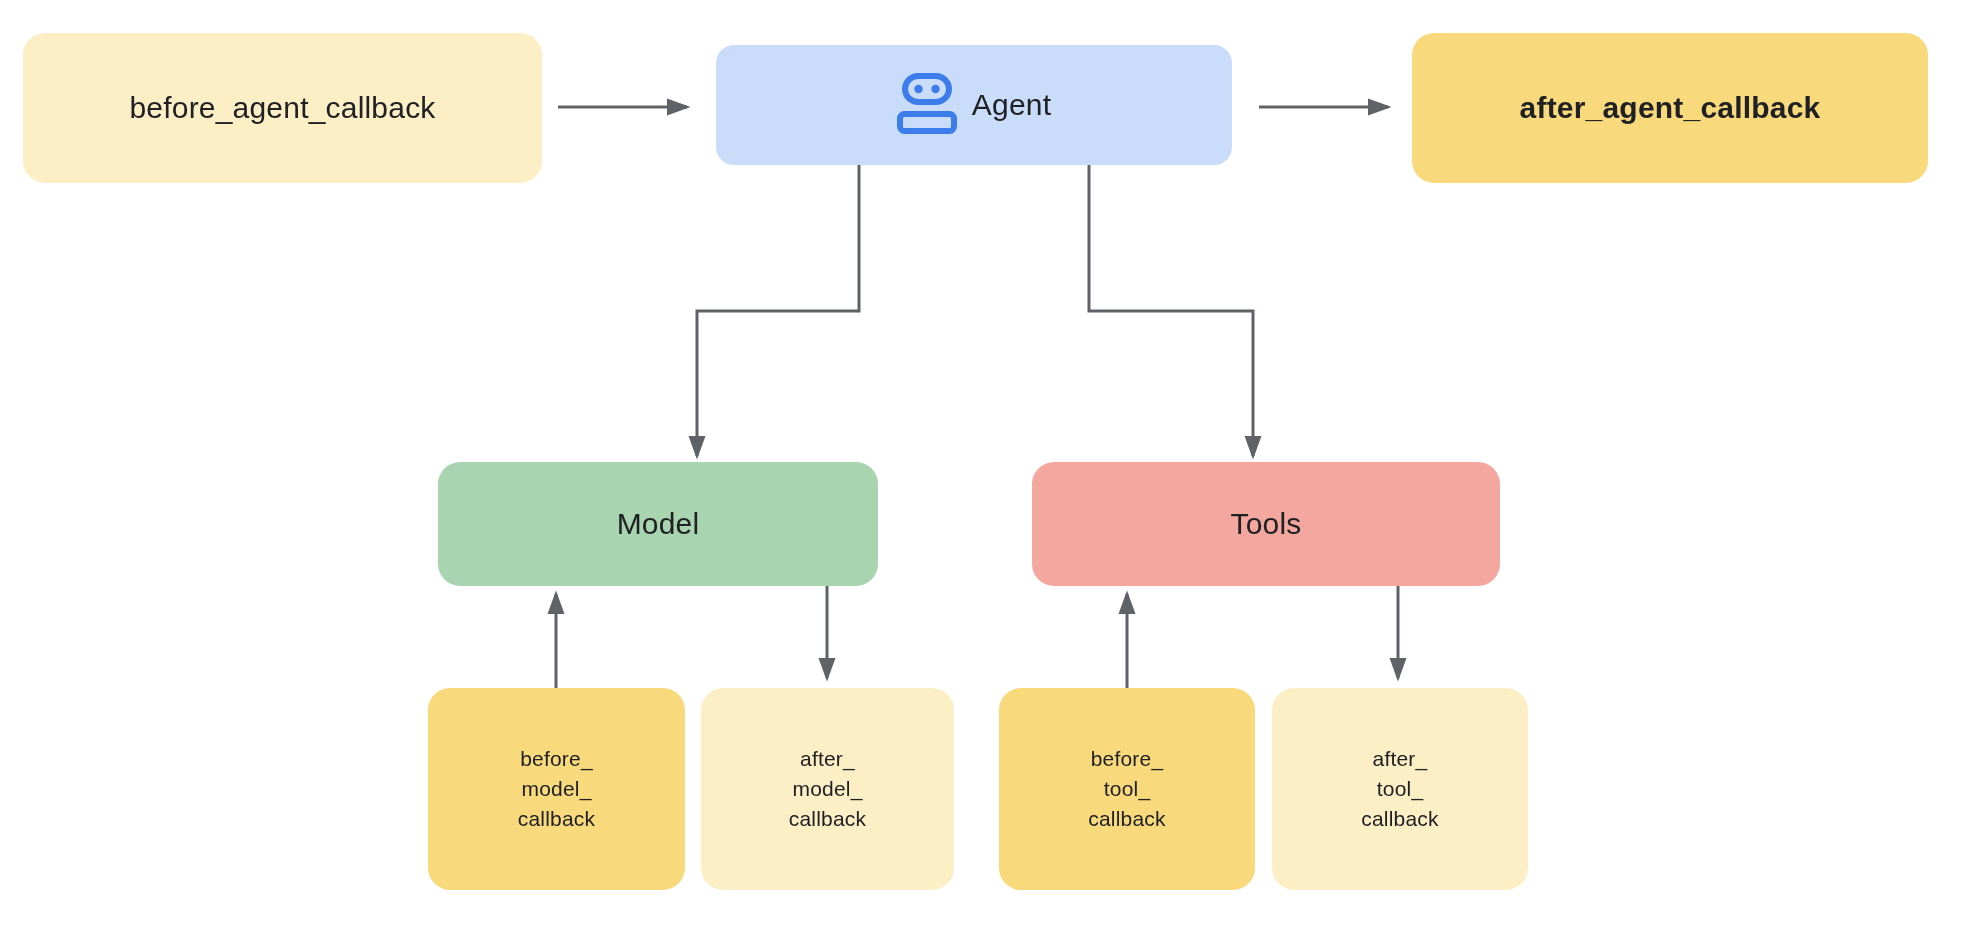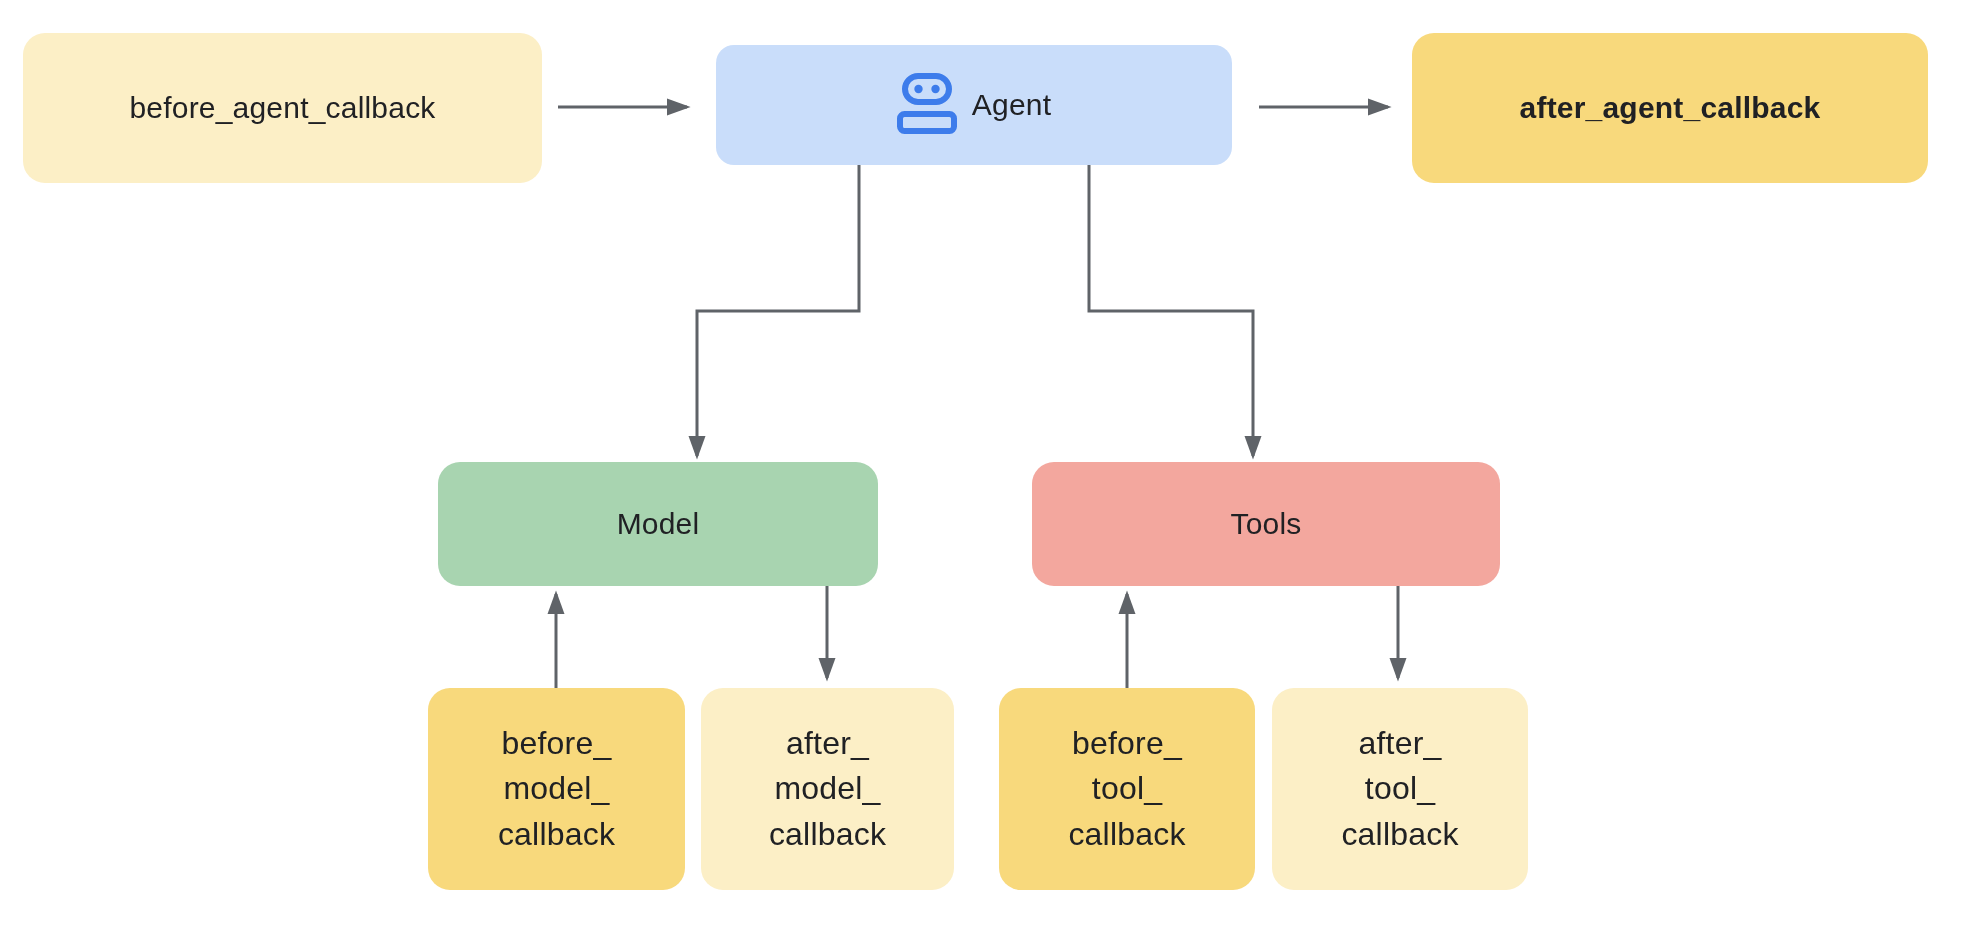--- a/index.html
+++ b/index.html
@@ -45,21 +45,21 @@
     border-radius: 22px;
     color: var(--text);
     font-size: 30px;
     letter-spacing: 0.2px;
     text-align: center;
     box-sizing: border-box;
   }
   .node .multiline {
     white-space: pre-line;
     line-height: 1.42;
-    font-size: 32px;
+    font-size: 21px;
   }
   .node-before-agent { left: 23px;  top: 33px;  width: 519px; height: 150px; background: var(--light-yellow); }
   .node-agent        { left: 716px; top: 45px;  width: 516px; height: 120px; background: var(--agent-blue); border-radius: 18px; gap: 15px; }
   .node-after-agent  { left: 1412px;top: 33px;  width: 516px; height: 150px; background: var(--dark-yellow); font-weight: bold; }
   .node-model        { left: 438px; top: 462px; width: 440px; height: 124px; background: var(--model-green); }
   .node-tools        { left: 1004px;top: 462px; width: 468px; height: 124px; background: var(--tools-red); margin-left: 28px; }
   .node-before-model { left: 428px; top: 688px; width: 257px; height: 202px; background: var(--dark-yellow); }
   .node-after-model  { left: 701px; top: 688px; width: 253px; height: 202px; background: var(--light-yellow); }
   .node-before-tool  { left: 999px; top: 688px; width: 256px; height: 202px; background: var(--dark-yellow); }
   .node-after-tool   { left: 1272px;top: 688px; width: 256px; height: 202px; background: var(--light-yellow); }

